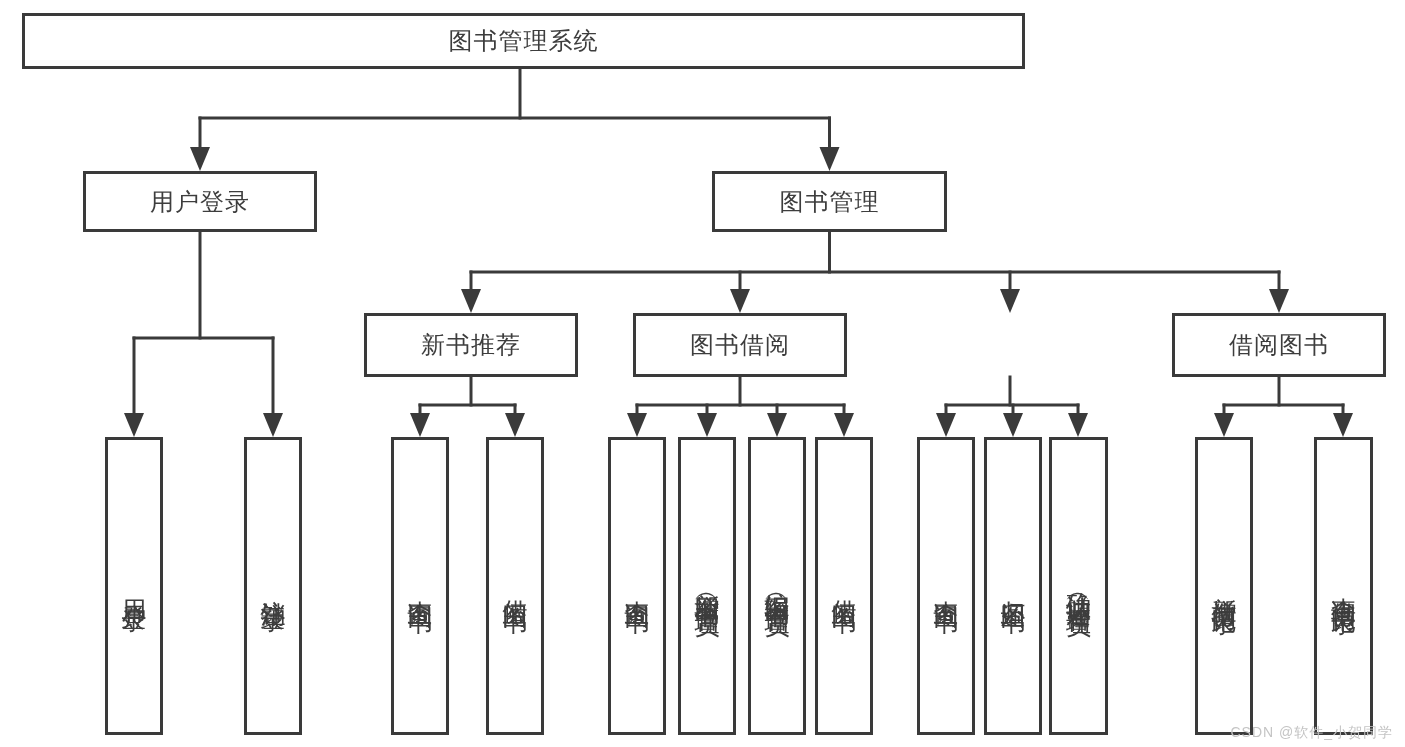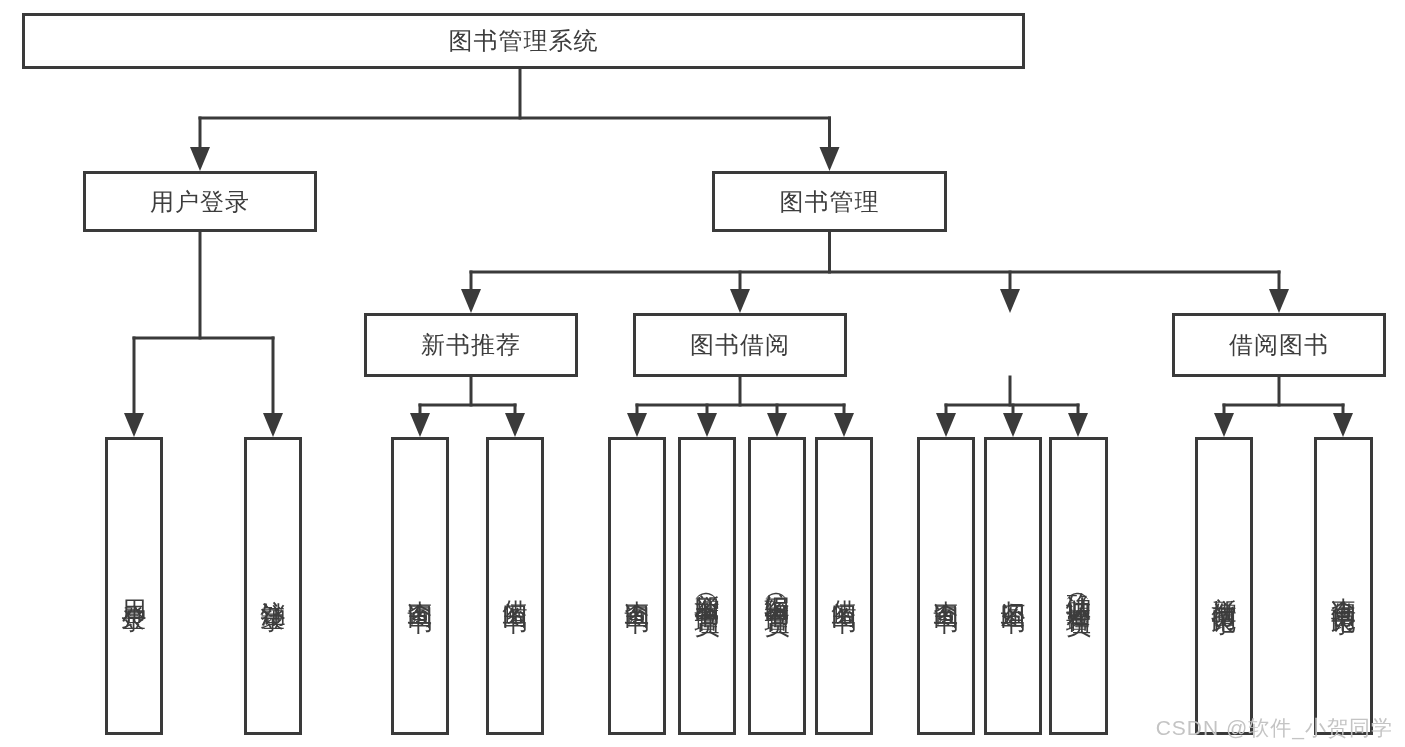--- a/index.html
+++ b/index.html
@@ -34,21 +34,21 @@
     text-orientation: mixed;
     font-size: 25px;
     line-height: 1;
     letter-spacing: 3px;
     white-space: normal;
   }
   .watermark {
     position: absolute;
     right: 12px;
     bottom: 5px;
-    font-size: 21px;
+    font-size: 14px;
     color: #c4c4c4;
     letter-spacing: 1px;
   }
 </style>
 </head>
 <body>
 
 <div class="canvas">
 
   <svg class="connectors" viewBox="0 0 1405 747" xmlns="http://www.w3.org/2000/svg" fill="none" stroke="#3a3a3a" stroke-width="3" stroke-linecap="square">

